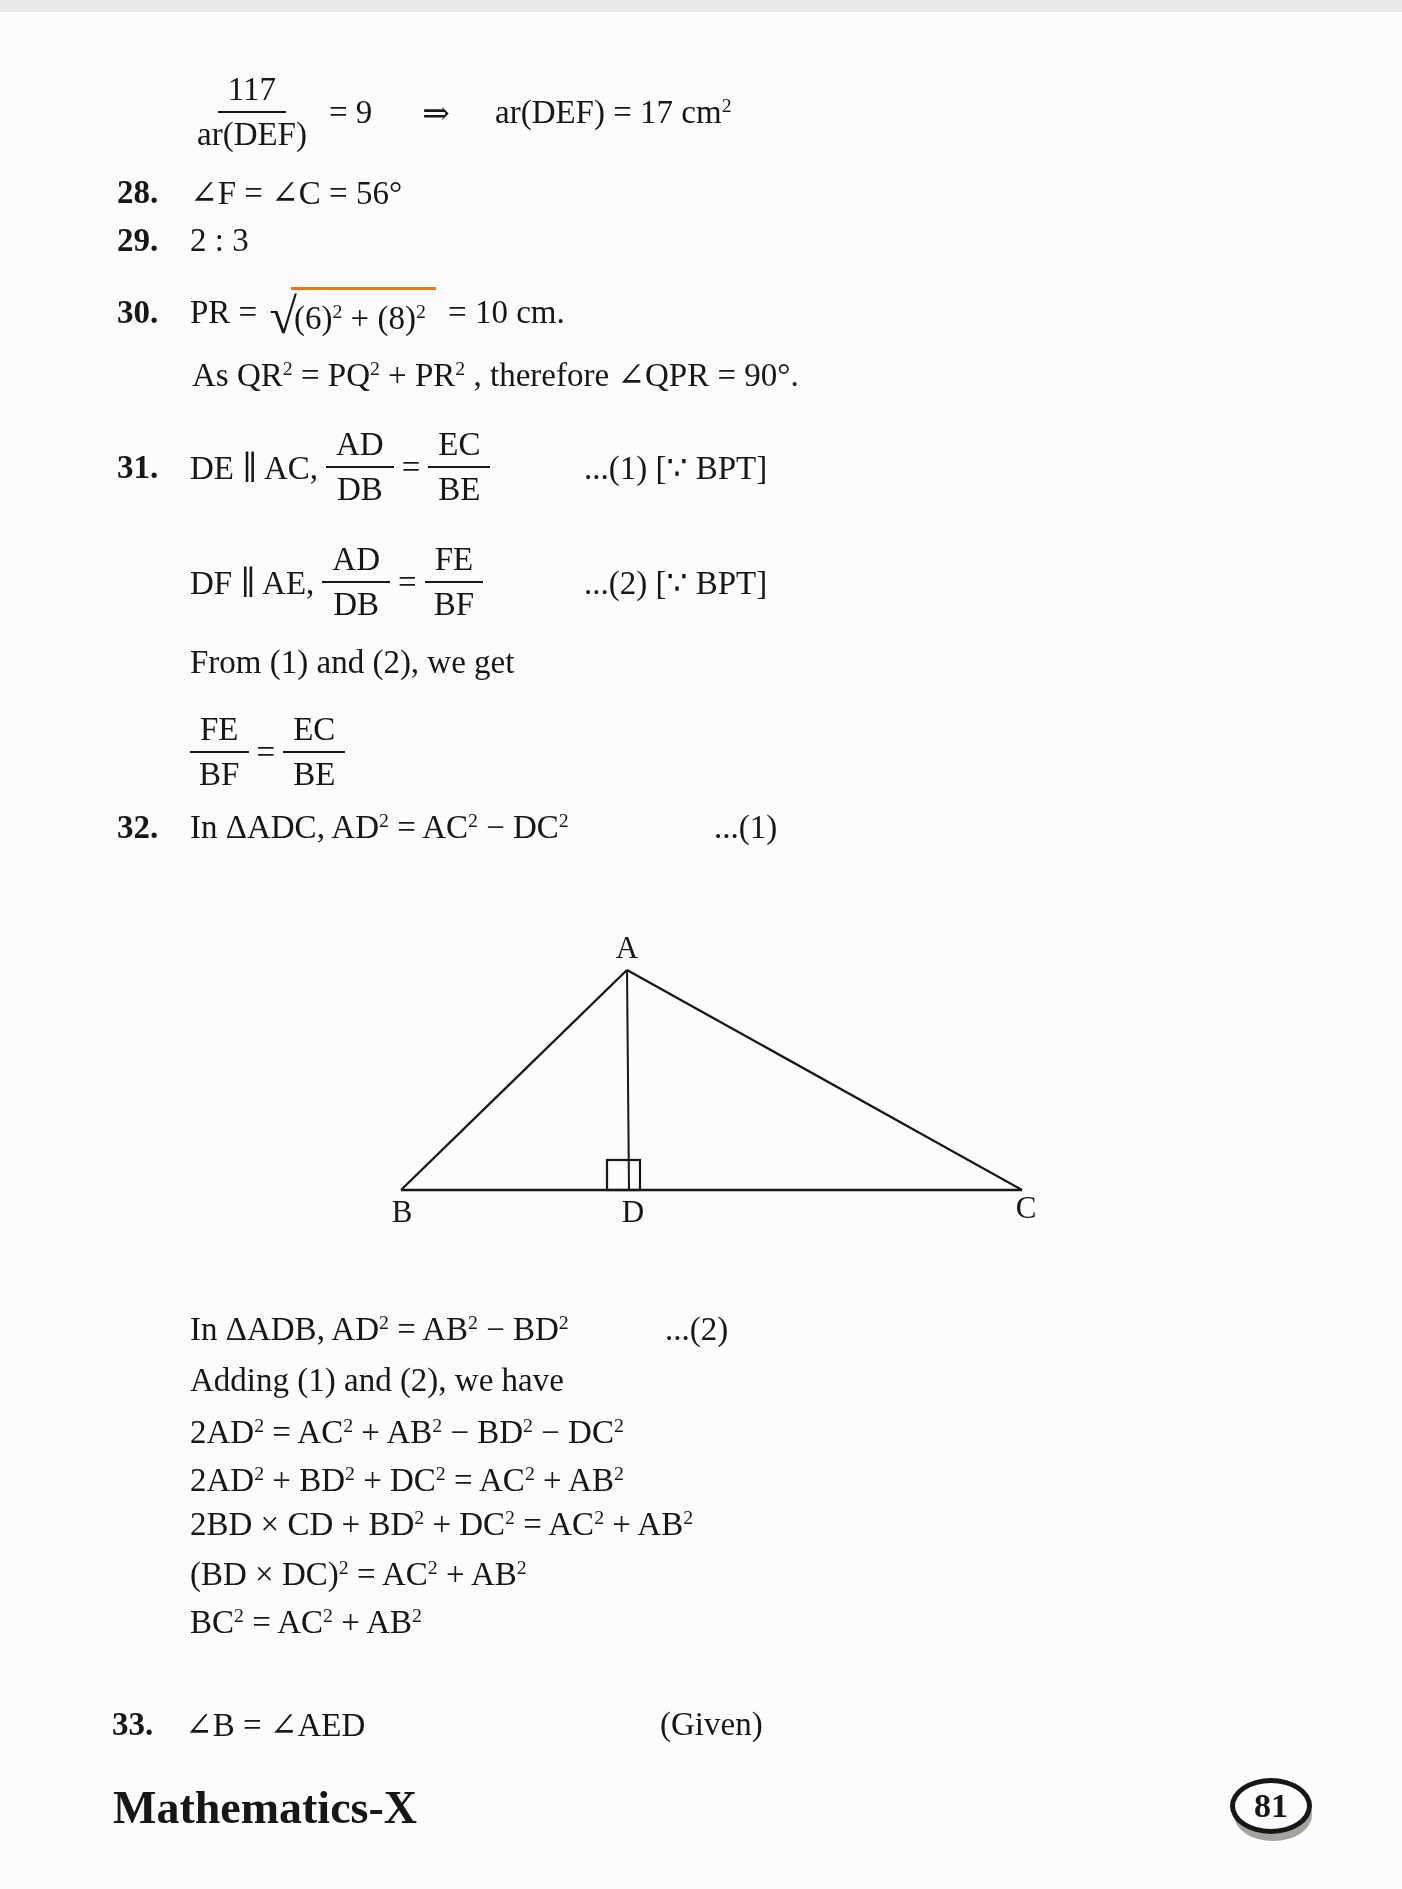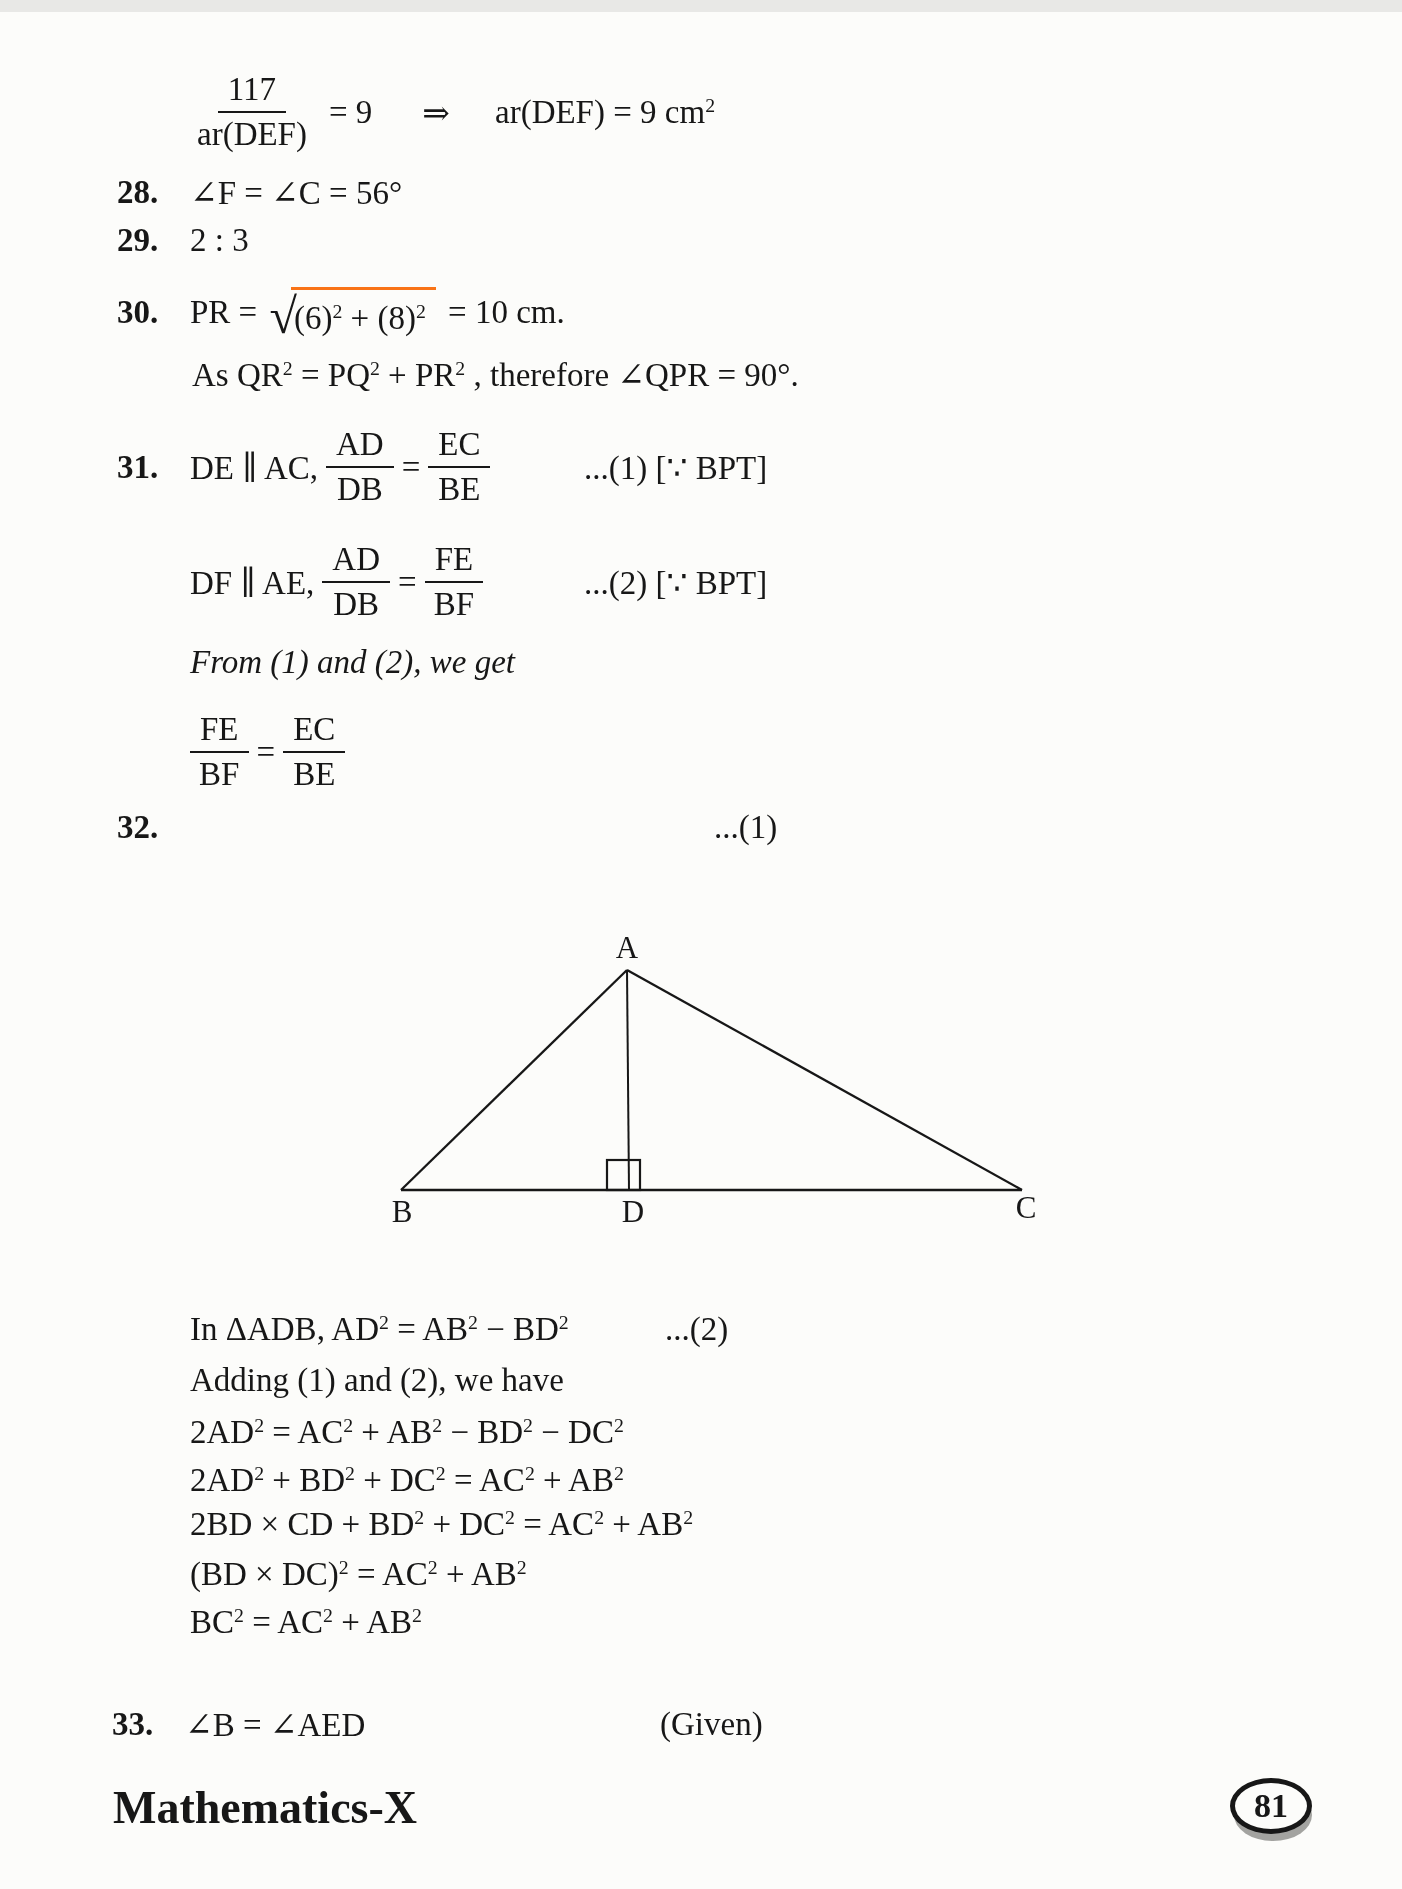--- a/index.html
+++ b/index.html
@@ -49,21 +49,21 @@
 
 <div class="page">
 
   <div class="row" style="left:197px; top:45px; height:110px;">
     <span class="frac" style="margin-left:0;">
       <span class="fnum">117</span>
       <span class="fden">ar(DEF)</span>
     </span>
     <span style="margin-left:14px;">= 9</span>
     <span style="margin-left:50px;">⇒</span>
-    <span style="margin-left:45px;"><span>ar(DEF) = 9 cm</span><sup>2</sup></span>
+    <span style="margin-left:45px;"><span>ar(DEF) = 17 cm</span><sup>2</sup></span>
   </div>
 
   <div class="row" style="left:117px; top:158px; height:44px;">
     <span class="no">28.</span>
     <span>∠F = ∠C = 56°</span>
   </div>
 
   <div class="row" style="left:117px; top:206px; height:44px;">
     <span class="no">29.</span>
     <span>2 : 3</span>
@@ -104,38 +104,39 @@
       <span class="fden">DB</span>
     </span>
     <span>=</span>
     <span class="frac">
       <span class="fnum">FE</span>
       <span class="fden">BF</span>
     </span>
     <span class="ref" style="left:394px;">...(2) [∵ BPT]</span>
   </div>
 
-  <div class="row" style="left:190px; top:628px; height:44px;font-style:italic;">
+  <div class="row" style="left:190px; top:628px; height:44px;">
     <span>From (1) and (2), we get</span>
   </div>
 
   <div class="row" style="left:182px; top:690px; height:100px;">
     <span class="frac">
       <span class="fnum">FE</span>
       <span class="fden">BF</span>
     </span>
     <span>=</span>
     <span class="frac">
       <span class="fnum">EC</span>
       <span class="fden">BE</span>
     </span>
   </div>
 
   <div class="row" style="left:117px; top:793px; height:44px;">
     <span class="no">32.</span>
+    <span><span>In ΔADC, AD</span><sup>2</sup><span> = AC</span><sup>2</sup><span> − DC</span><sup>2</sup></span>
     <span class="ref" style="left:597px;">...(1)</span>
   </div>
 
   <svg class="diagram" width="720" height="310" viewBox="0 0 720 310">
     <line x1="287" y1="38" x2="61" y2="258" stroke="#171717" stroke-width="2.3"></line>
     <line x1="287" y1="38" x2="682" y2="258" stroke="#171717" stroke-width="2.3"></line>
     <line x1="61" y1="258" x2="682" y2="258" stroke="#171717" stroke-width="2.6"></line>
     <line x1="287" y1="38" x2="289" y2="258" stroke="#171717" stroke-width="2"></line>
     <rect x="267" y="228" width="33" height="30" fill="none" stroke="#171717" stroke-width="2.2"></rect>
     <text x="287" y="26" text-anchor="middle">A</text>

